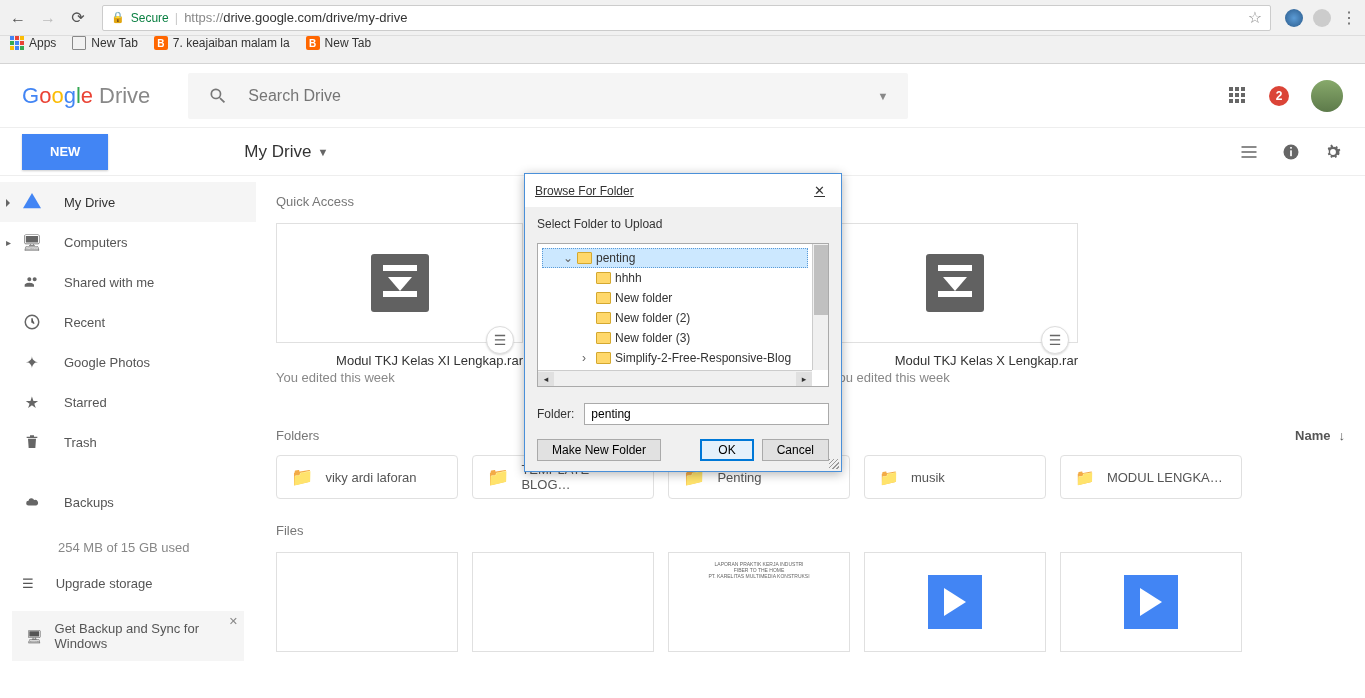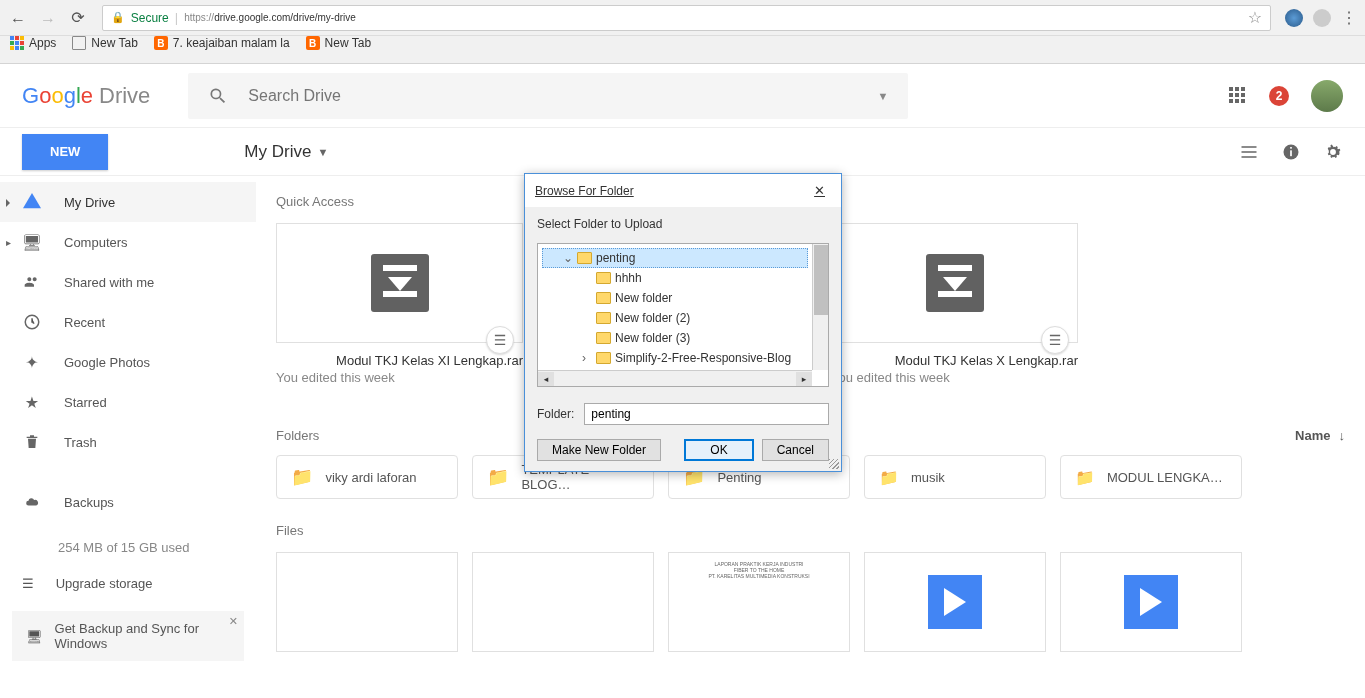--- a/index.html
+++ b/index.html
@@ -5,21 +5,21 @@
 * { margin:0; padding:0; box-sizing:border-box; font-family:Arial,sans-serif; }
 body { background:#fff; font-size:13px; color:#333; overflow:hidden; width:1365px; height:698px; }
 
 
 .chrome-bar { height:36px; background:#f1f1f1; border-bottom:1px solid #ddd; display:flex; align-items:center; padding:0 8px; gap:10px; }
 .nav-icon { color:#555; font-size:16px; cursor:pointer; display:flex; align-items:center; justify-content:center; width:20px; }
 .nav-icon.disabled { color:#bbb; }
 .url-bar { flex:1; display:flex; align-items:center; background:#fff; border:1px solid #ccc; border-radius:2px; height:26px; padding:0 8px; gap:6px; margin:0 4px; }
 .secure { color:#0b8043; font-size:12px; }
 .lock { color:#0b8043; font-size:11px; }
-.url-text { font-size:10px; color:#333; }
+.url-text { font-size:13px; color:#333; }
 .star { color:#888; font-size:16px; margin-left:auto; }
 .ext-icon { width:18px; height:18px; border-radius:50%; display:inline-block; }
 .ext-blue { background:radial-gradient(#5b9bd5,#2a5a8a); }
 .ext-gray { background:#ccc; }
 .dots { font-size:16px; color:#666; }
 
 .bookmarks { height:28px; background:#f1f1f1; border-bottom:1px solid #d4d4d4; display:flex; align-items:flex-start; padding:0 10px; gap:16px; }
 .bm-item { display:flex; align-items:center; gap:5px; font-size:12px; color:#333; cursor:pointer; }
 .apps-ico { width:14px; height:14px; display:inline-grid; grid-template-columns:repeat(3,4px); grid-template-rows:repeat(3,4px); gap:1px; }
 .apps-ico i { background:#4285f4; }
@@ -102,21 +102,21 @@
 .tree-vbar { position:absolute; right:0; top:0; width:16px; height:calc(100% - 16px); background:#f0f0f0; border-left:1px solid #ccc; }
 .tree-vthumb { width:14px; height:70px; background:#c0c0c0; margin:1px; }
 .tree-hbar { position:absolute; left:0; bottom:0; right:16px; height:16px; background:#f0f0f0; border-top:1px solid #ccc; display:flex; align-items:center; }
 .tree-hbtn { width:16px; height:14px; background:#e0e0e0; display:flex; align-items:center; justify-content:center; font-size:9px; }
 .tree-htrack { flex:1; }
 .dlg-field { display:flex; align-items:center; gap:10px; padding:8px 12px; }
 .dlg-field label { text-decoration-color:#333; }
 .dlg-field input { flex:1; border:1px solid #aaa; height:22px; padding:0 6px; font-size:12px; }
 .dlg-btns { display:flex; gap:8px; padding:6px 12px 10px; align-items:center; }
 .dlg-btn { height:22px; padding:0 14px; background:#e1e1e1; border:1px solid #aaa; font-size:12px; cursor:pointer; }
-.dlg-btn.primary { border:2px solid #0078d7; background:#e5f1fb; padding:0 24px; }
+.dlg-btn.primary { border:2px solid #0078d7; background:#e5f1fb; padding:0 16px; }
 .spacer { flex:1; }
 .resize-grip { position:absolute; right:2px; bottom:2px; width:10px; height:10px; background:repeating-linear-gradient(135deg,#999 0 1px,transparent 1px 3px); }
 
 svg { display:block; }
 </style>
 </head>
 <body>
 
 <div class="chrome-bar">
   <span class="nav-icon">←</span>

